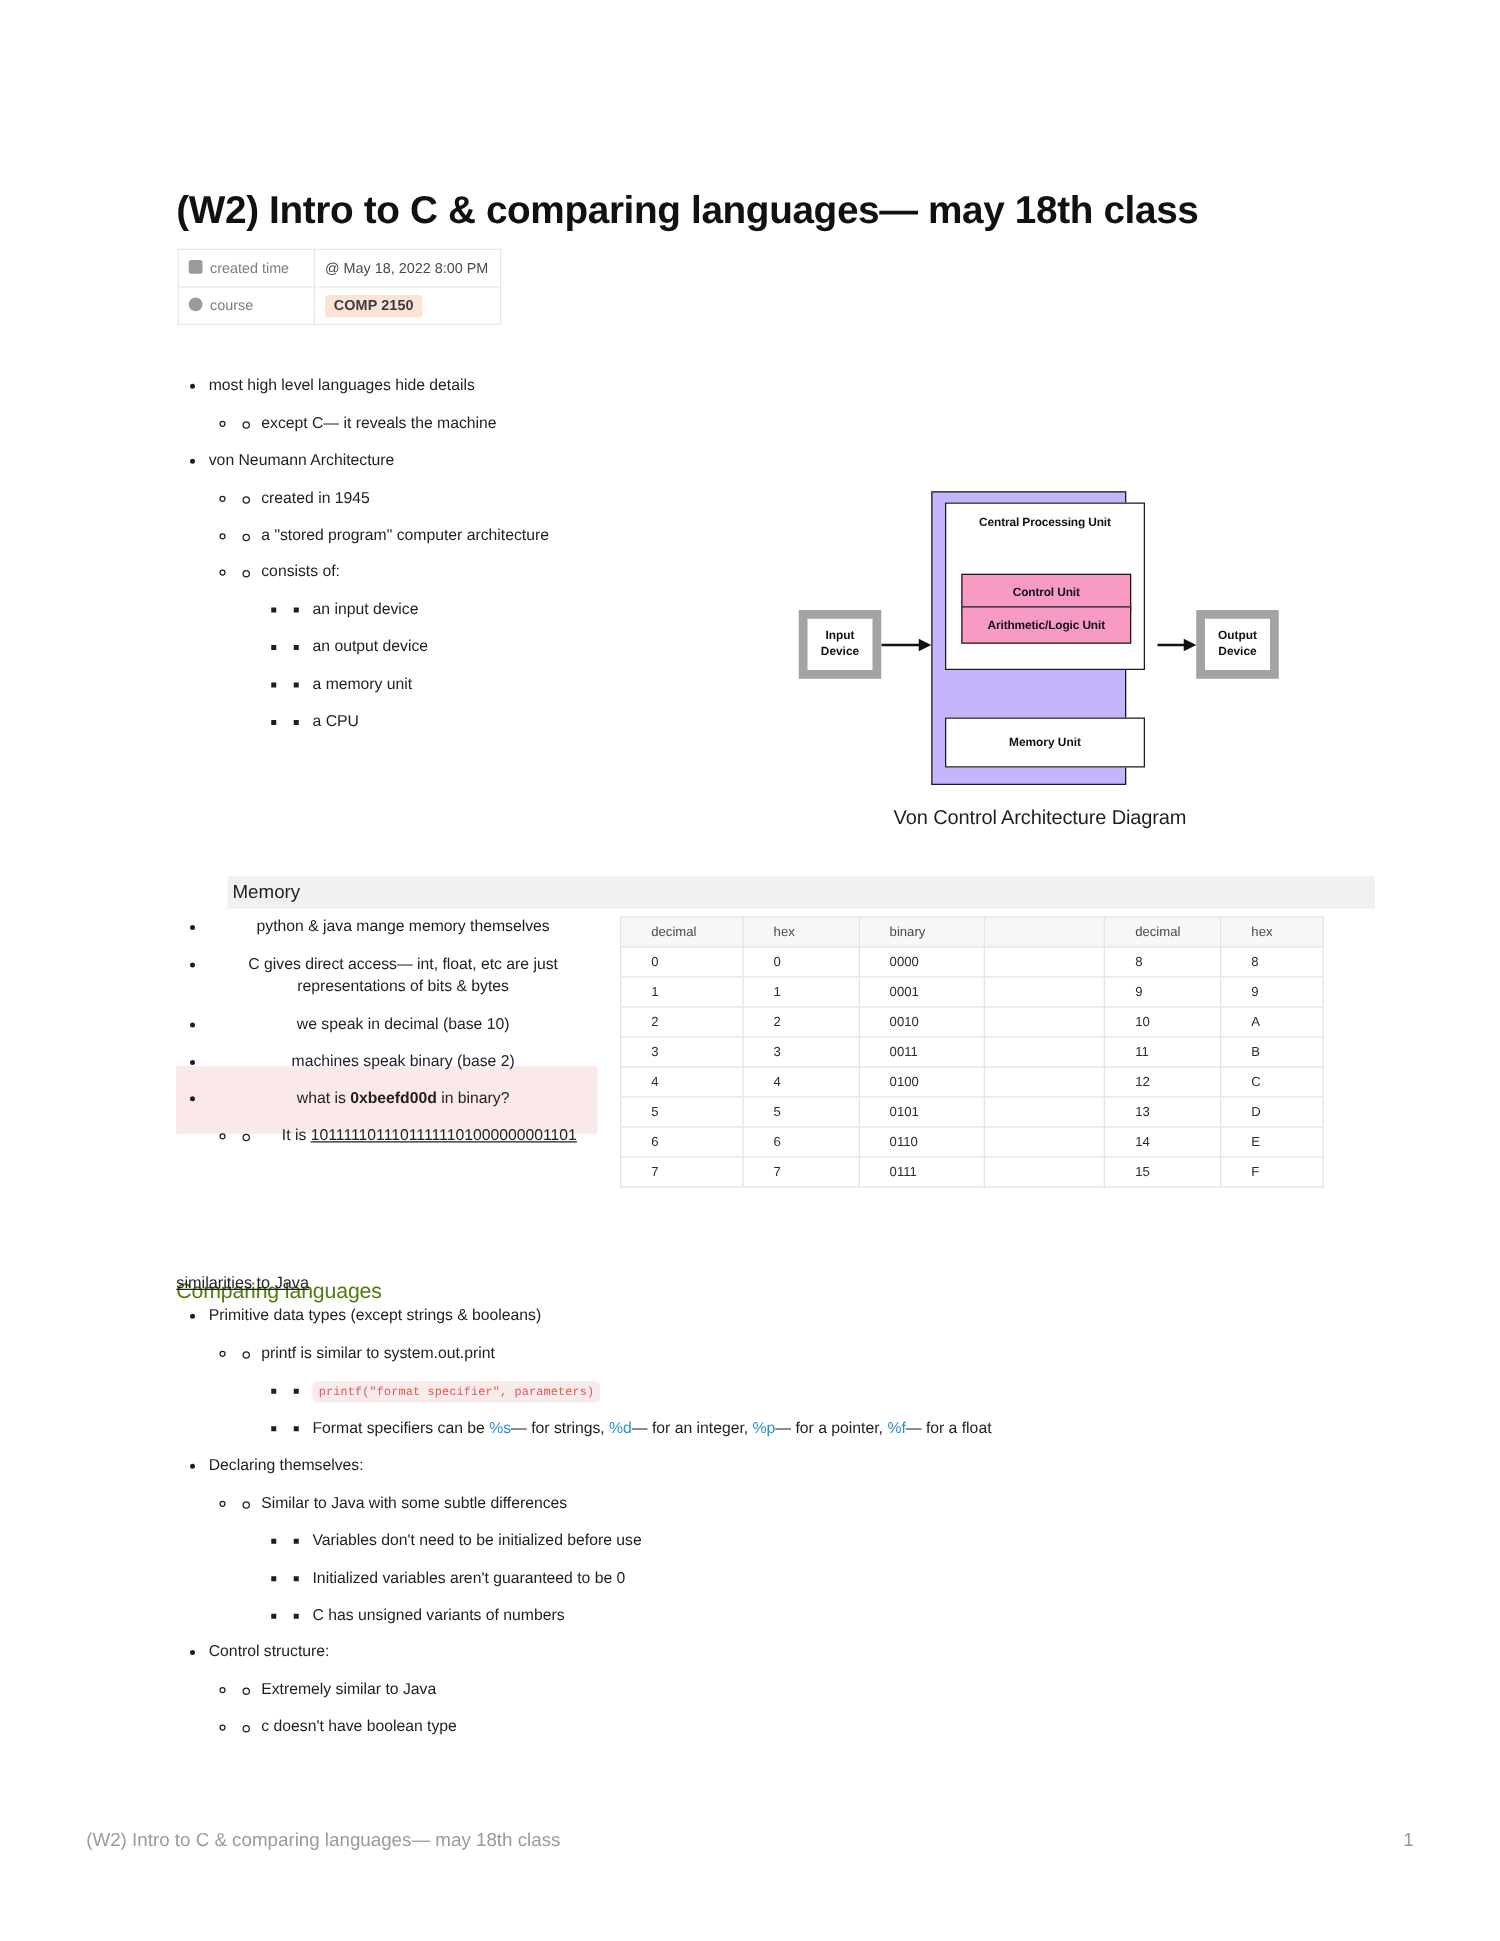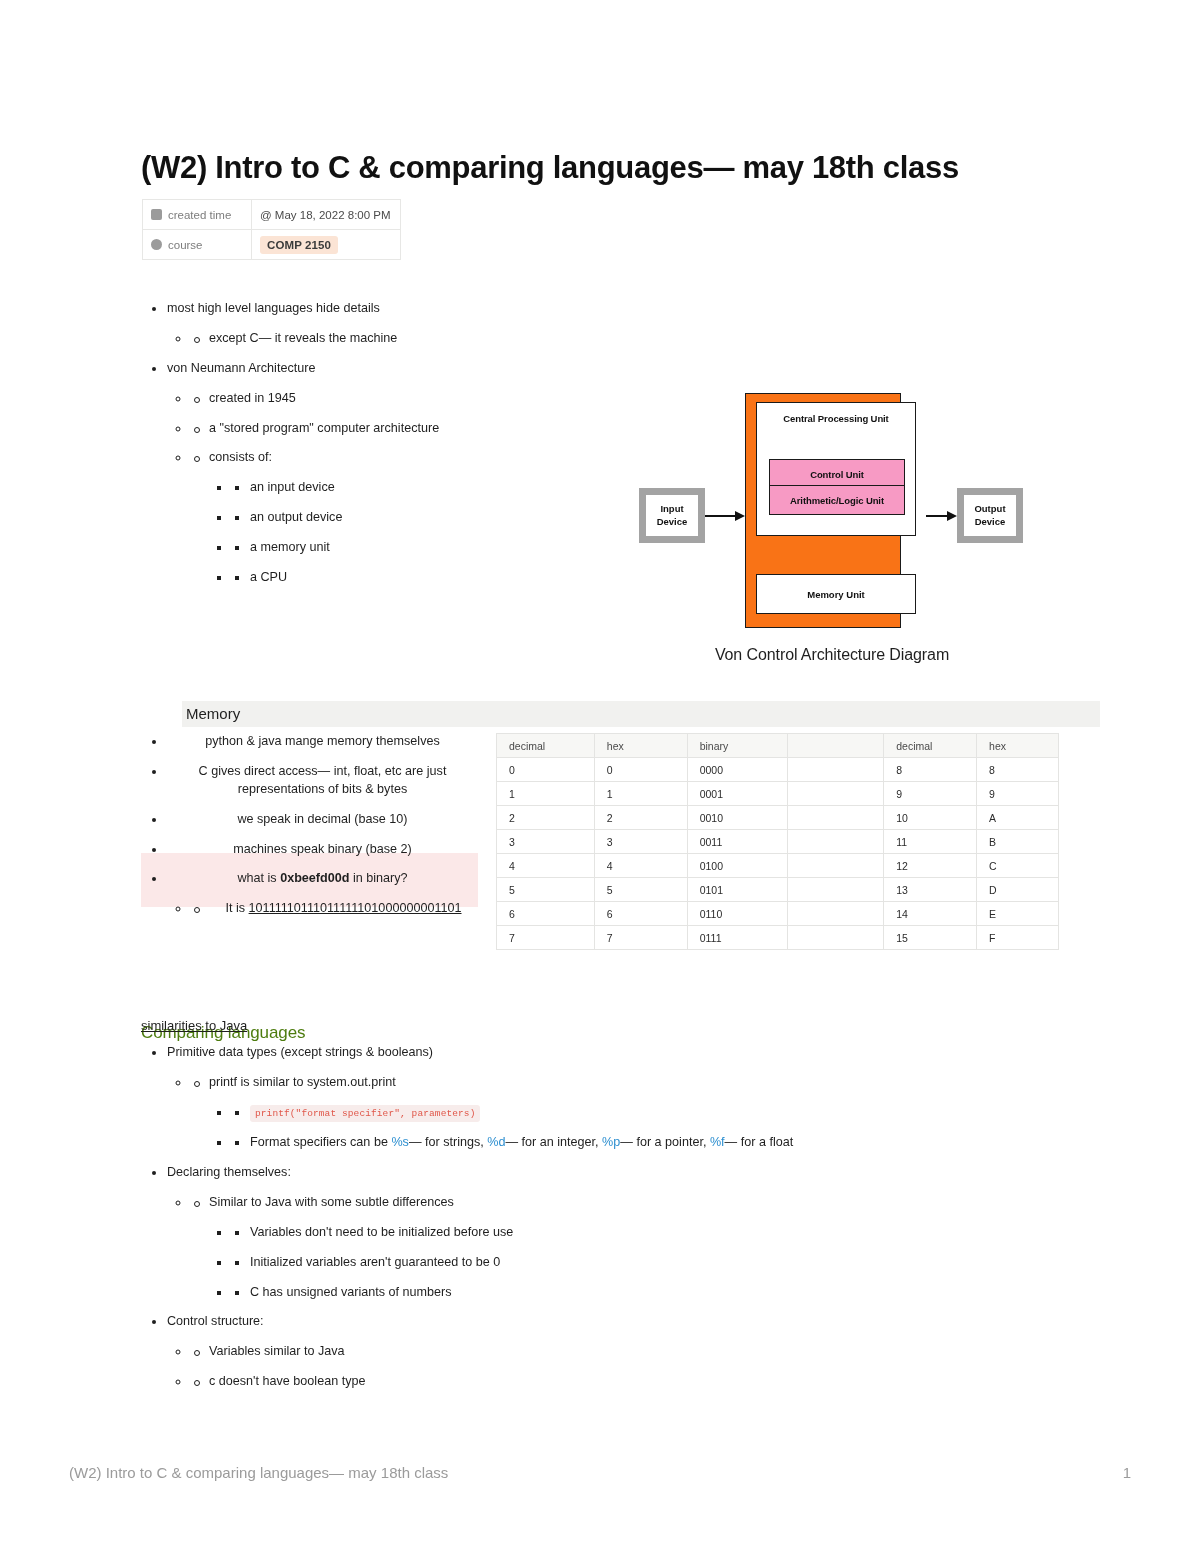--- a/index.html
+++ b/index.html
@@ -129,21 +129,21 @@
   }
   .vn-diagram {
     position: relative;
     width: 410px;
     height: 245px;
   }
   .vn-cpu-outer {
     position: absolute;
     left: 118px; top: 0;
     width: 156px; height: 235px;
-    background: #f97316;
+    background: #c4b5fd;
     border: 1px solid #1a1a1a;
     box-sizing: border-box;
   }
   .vn-cpu-inner {
     position: absolute;
     left: 10px; top: 8px;
     width: 160px; height: 134px;
     background: #ffffff;
     border: 1px solid #1a1a1a;
     box-sizing: border-box;
@@ -257,21 +257,21 @@
     left: 496px;
     top: 733px;
     width: 563px;
     border-collapse: collapse;
     font-size: 10.5px;
     color: #2b2b2b;
   }
   .hex-table th, .hex-table td {
     border: 1px solid #e4e4e2;
     text-align: left;
-    padding: 0 12px;
+    padding: 0 24px;
     height: 23px;
     font-weight: normal;
     vertical-align: middle;
   }
   .hex-table thead th { background: #f7f7f5; color: #4a4a4a; }
   .hex-table col.c1 { width: 98px; }
   .hex-table col.c2 { width: 93px; }
   .hex-table col.c3 { width: 100px; }
   .hex-table col.c4 { width: 97px; }
   .hex-table col.c5 { width: 93px; }
@@ -549,21 +549,21 @@
               <li><span>Variables don't need to be initialized before use</span></li>
               <li><span>Initialized variables aren't guaranteed to be 0</span></li>
               <li><span>C has unsigned variants of numbers</span></li>
             </ul>
           </li>
         </ul>
       </li>
       <li>
         <span>Control structure:</span>
         <ul class="lv2">
-          <li><span>Variables similar to Java</span></li>
+          <li><span>Extremely similar to Java</span></li>
           <li>
             <span>c doesn't have boolean type</span>
           </li>
         </ul>
       </li>
     </ul>
   </div>
 
   <div class="footer">
     <span>(W2) Intro to C &amp; comparing languages— may 18th class</span>

